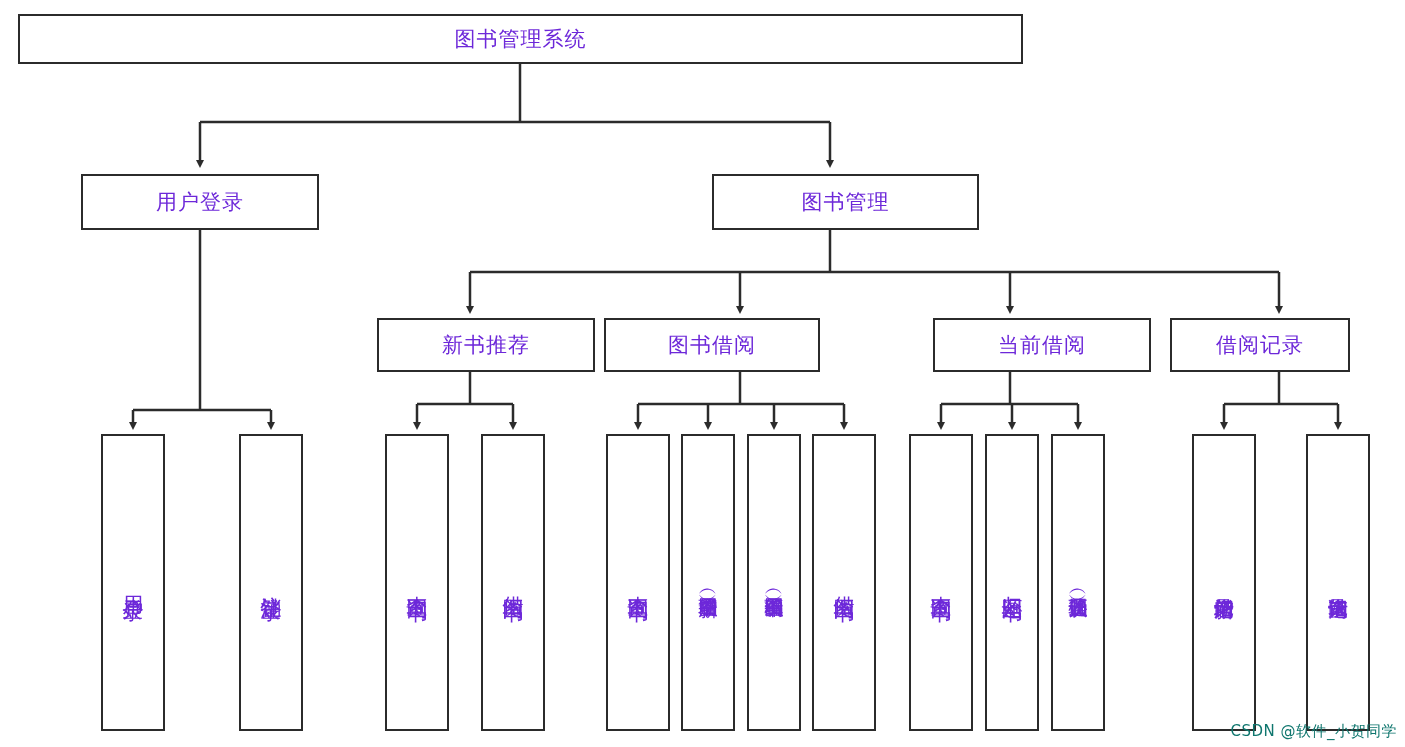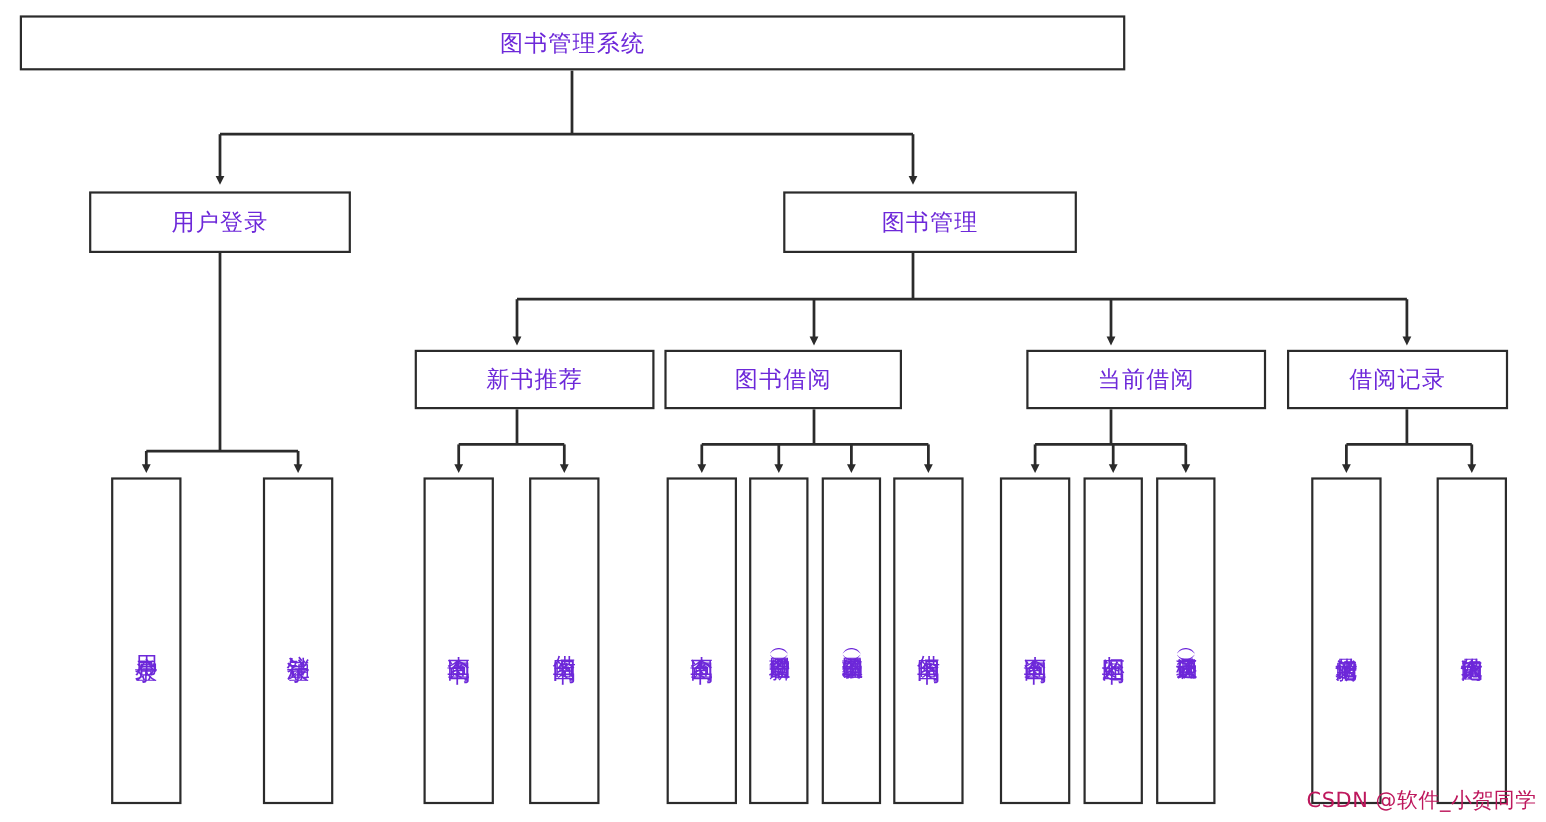--- a/index.html
+++ b/index.html
@@ -51,22 +51,22 @@
   .node.vertical .label {
     writing-mode: vertical-rl;
     text-orientation: upright;
     display: block;
     max-height: 100%;
   }
   .watermark {
     position: absolute;
     right: 8px;
     bottom: 6px;
-    font-size: 19px;
-    color: #be185d;
+    font-size: 15px;
+    color: #0f766e;
     letter-spacing: 0.5px;
     white-space: nowrap;
   }
 </style>
 </head>
 <body>
 
 <div id="canvas">
 
   <svg class="connectors" viewBox="0 0 1405 747">
@@ -136,21 +136,21 @@
   </div>
 
   <div class="node horizontal" style="left:604px; top:318px; width:216px; height:54px;">
     <span class="label">图书借阅</span>
   </div>
 
   <div class="node horizontal" style="left:901px; top:318px; width:218px; height:54px;margin-left:32px;">
     <span class="label">当前借阅</span>
   </div>
 
-  <div class="node horizontal" style="left:1170px; top:318px; width:201px; height:54px;">
+  <div class="node horizontal" style="left:1170px; top:318px; width:180px; height:54px;">
     <span class="label">借阅记录</span>
   </div>
 
   <div class="node vertical" style="left:101px; top:434px; width:64px; height:297px;">
     <span class="label">用户登录</span>
   </div>
 
   <div class="node vertical" style="left:239px; top:434px; width:64px; height:297px;">
     <span class="label">注销登录</span>
   </div>

